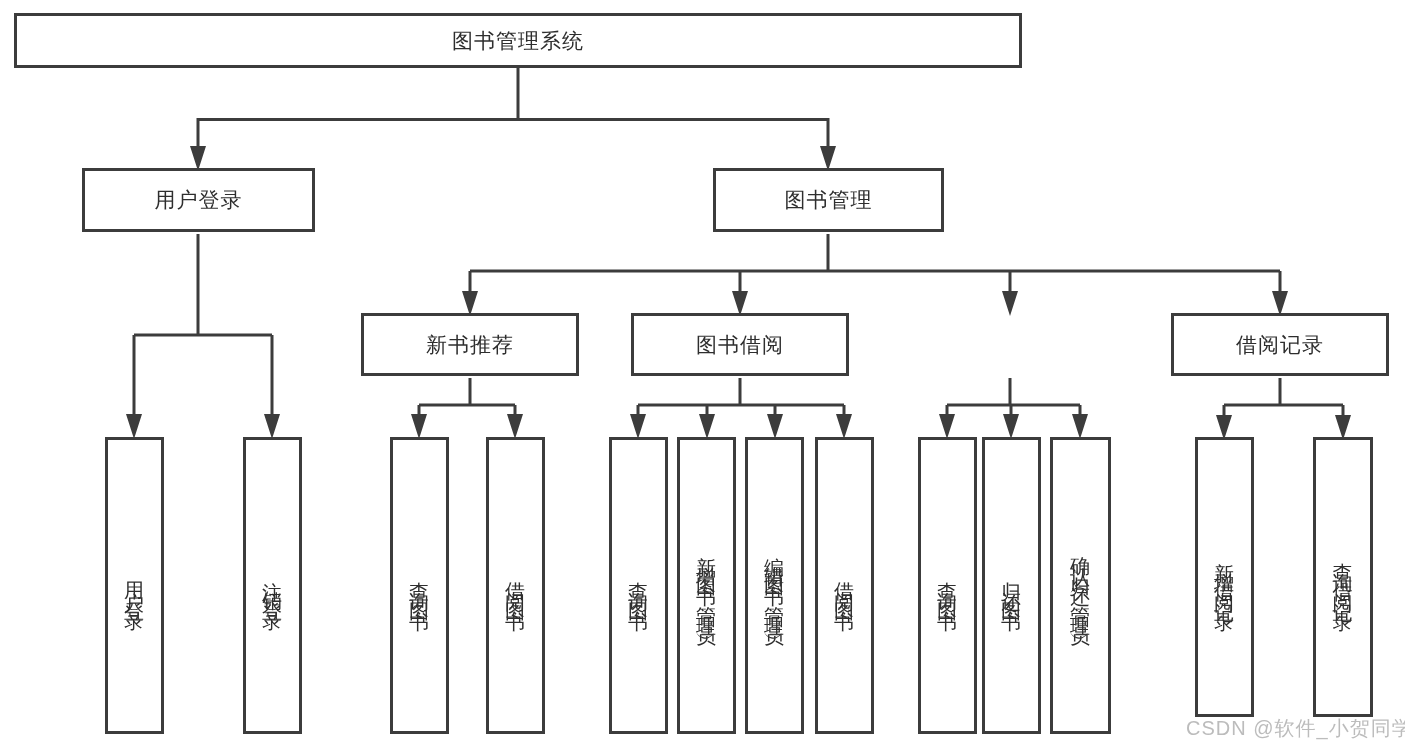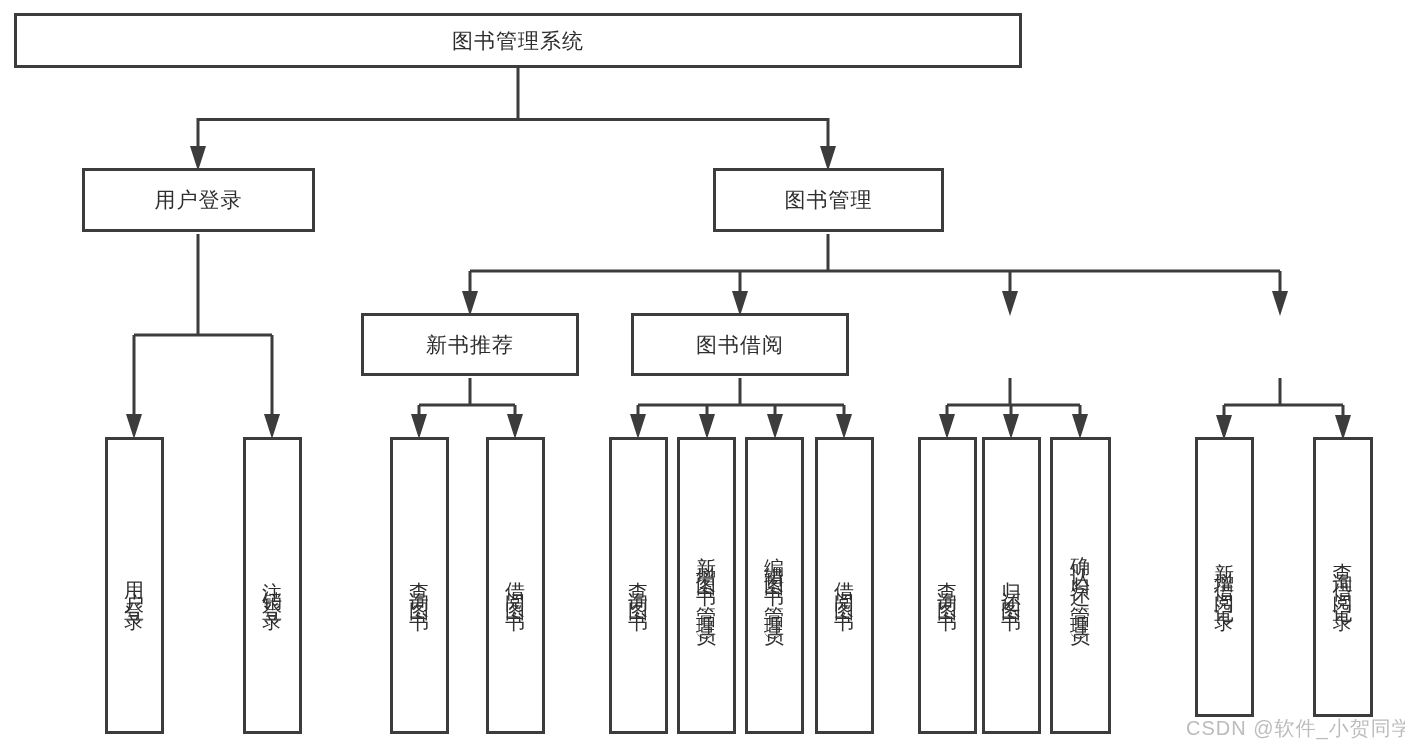--- a/index.html
+++ b/index.html
@@ -116,20 +116,23 @@
   <div class="box b-l3 b-recommend">
     <span>新书推荐</span>
   </div>
 
   <div class="box b-mgmt">
     <span>图书管理</span>
   </div>
   <div class="box b-l3 b-borrow">
     <span>图书借阅</span>
   </div>
+  <div class="box b-l3 b-records">
+    <span>借阅记录</span>
+  </div>
 
   <div class="box vbox b-leaf b-login-user">
     <span>用户登录</span>
   </div>
   <div class="box vbox b-leaf b-login-logout">
     <span>注销登录</span>
   </div>
 
   <div class="box vbox b-leaf b-rec-query">
     <span>查询图书</span>

